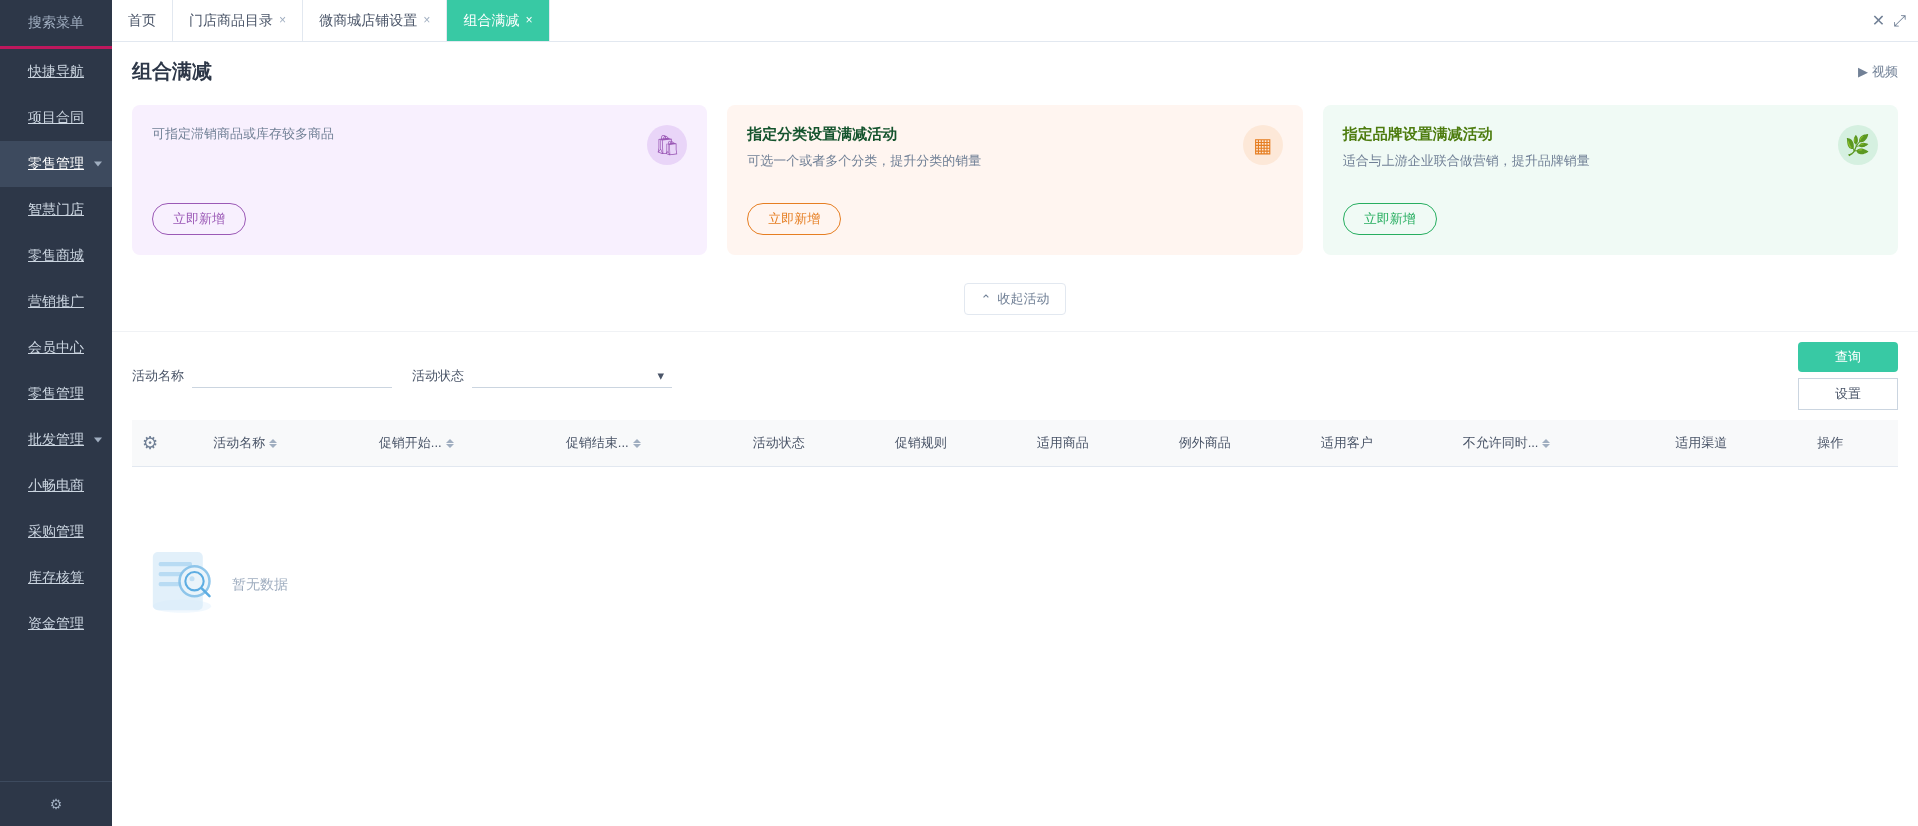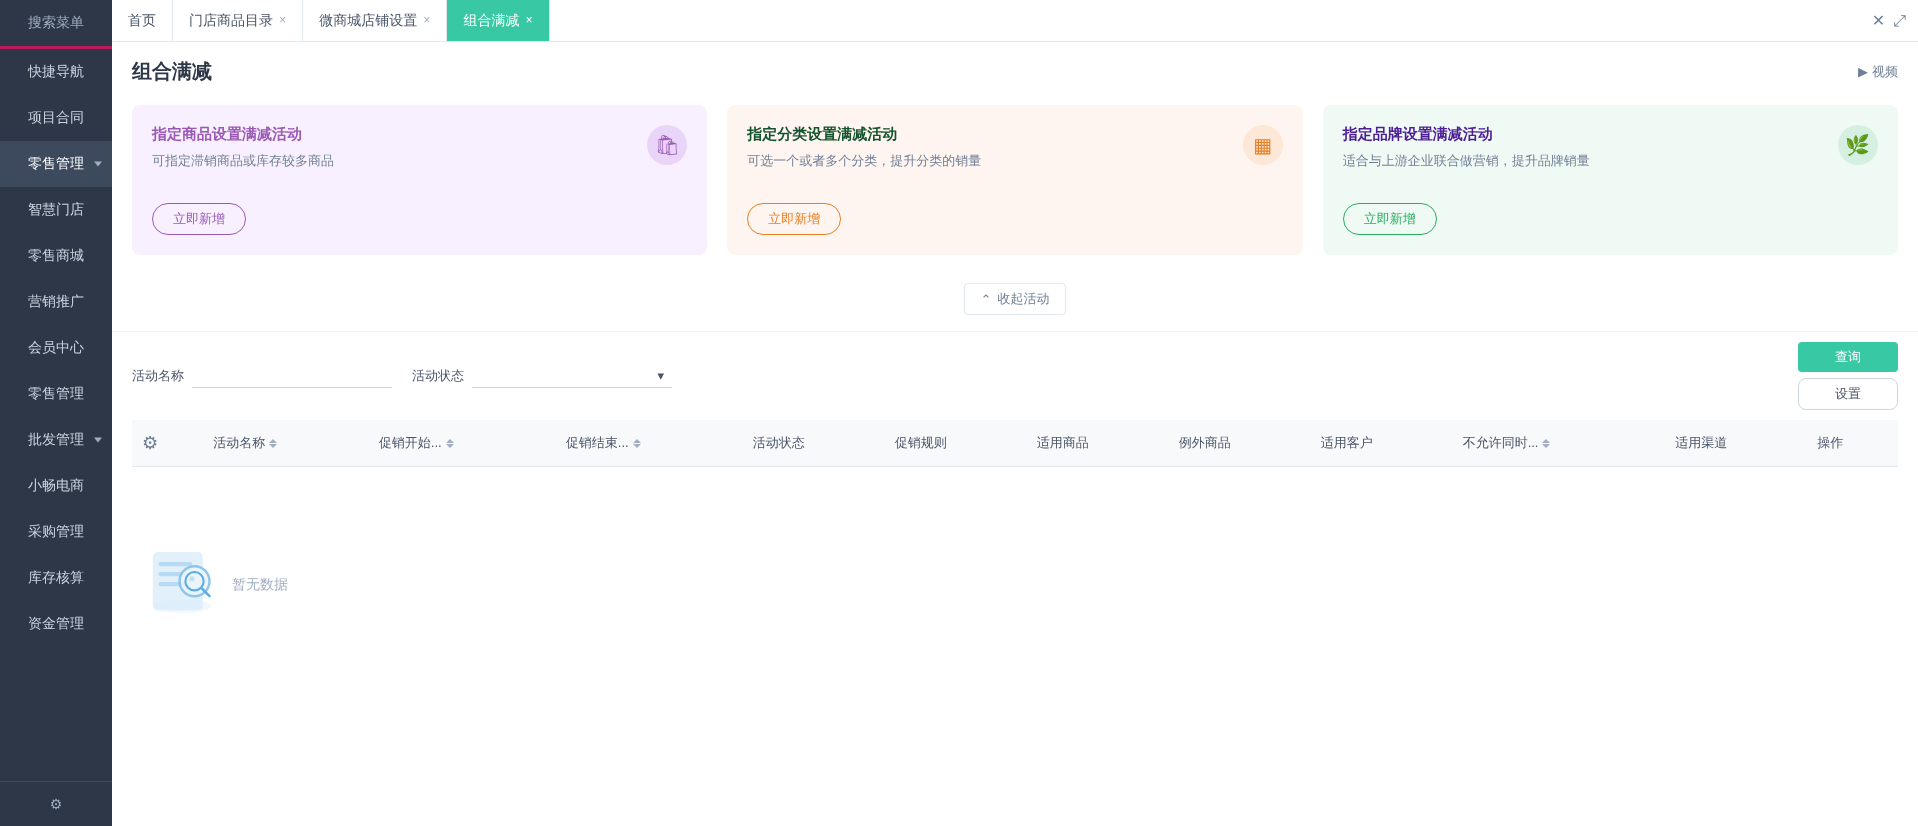--- a/index.html
+++ b/index.html
@@ -23,20 +23,21 @@
       border-bottom: 3px solid #be185d;
       text-align: center;
     }
     .sidebar-item {
       padding: 14px 10px;
       font-size: 14px;
       color: #cbd5e0;
       cursor: pointer;
       text-align: center;
       position: relative;
+      text-decoration: underline;
     }
     .sidebar-item.has-arrow::after {
       content: '';
       display: inline-block;
       width: 0; height: 0;
       border-left: 4px solid transparent;
       border-right: 4px solid transparent;
       border-top: 5px solid #a0aec0;
       position: absolute;
       right: 10px;
@@ -161,21 +162,21 @@
     .card-orange { background: #fff5f0; }
     .card-green { background: #f0faf5; }
 
     .card-title {
       font-size: 15px;
       font-weight: 600;
       margin-bottom: 8px;
     }
     .card-purple .card-title { color: #9b59b6; }
     .card-orange .card-title { color: #14532d; }
-    .card-green .card-title { color: #4c1d95; }
+    .card-green .card-title { color: #4d7c0f; }
 
     .card-desc {
       font-size: 13px;
       color: #718096;
       flex: 1;
     }
     .card-icon {
       position: absolute;
       right: 20px;
       top: 20px;
@@ -278,21 +279,21 @@
       border-radius: 4px;
       padding: 6px 37px;
       cursor: pointer;
       font-size: 13px;
       white-space: nowrap;
     }
     .btn-default {
       background: #fff;
       color: #4a5568;
       border: 1px solid #cbd5e0;
-      border-radius: 8px;
+      border-radius: 0;
       padding: 6px 20px;
       cursor: pointer;
       font-size: 13px;
       white-space: nowrap;
     }
 
     
     .table-container {
       padding: 0 20px;
       background: #fff;
@@ -420,21 +421,20 @@
       <span class="page-title">组合满减</span>
       <div class="video-link">
         <span>▶</span>
         <span>视频</span>
       </div>
     </div>
 
     <div class="activity-cards" id="activity-cards-container">
         <div class="activity-card card-purple">
           <div class="card-icon">🛍</div>
-          <div class="card-title">指定商品设置满减活动</div>
           <div class="card-desc">可指定滞销商品或库存较多商品</div>
           <button class="card-btn">立即新增</button>
         </div>
         <div class="activity-card card-orange">
           <div class="card-icon">▦</div>
           <div class="card-title">指定分类设置满减活动</div>
           <div class="card-desc">可选一个或者多个分类，提升分类的销量</div>
           <button class="card-btn">立即新增</button>
         </div>
         <div class="activity-card card-green">

